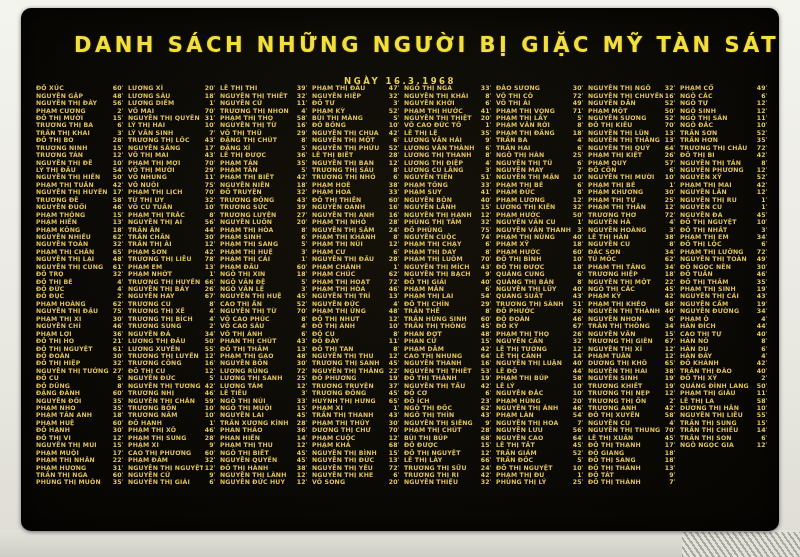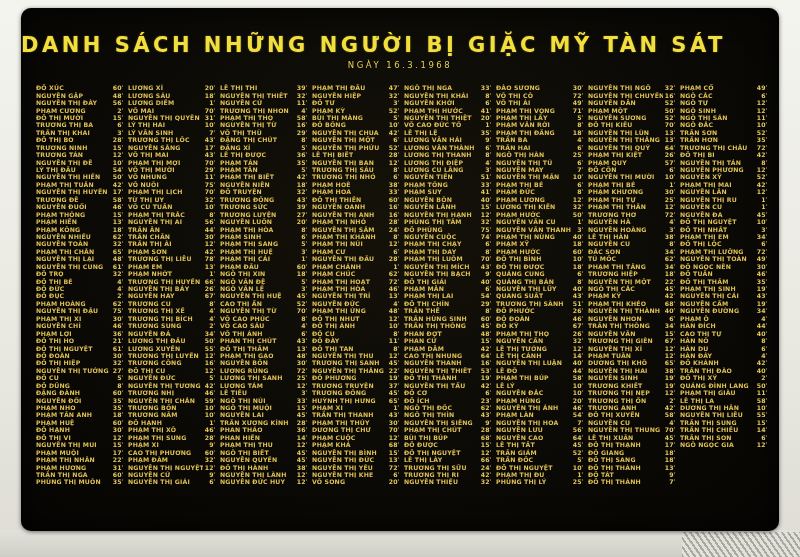--- a/index.html
+++ b/index.html
@@ -13,28 +13,28 @@
     background:linear-gradient(180deg,#e3e2da,#cfcec6);}
   .hatch-corner{position:absolute;right:0;bottom:0;width:118px;height:25px;
     background:repeating-linear-gradient(55deg,#a9a9a1 0 2px,#e3e2da 2px 5px);}
   .plaque{
     position:absolute;left:21px;top:8px;right:21px;bottom:26px;
     background:radial-gradient(ellipse at 50% 40%, #151209 0%, #0b0a06 55%, #060503 100%);
     border-radius:10px;
     box-shadow:0 1px 4px rgba(0,0,0,.55), inset 0 0 30px rgba(0,0,0,.8);
   }
   .plaque-title{
-    margin:0;padding-top:25px;text-align:left;
+    margin:0;padding-top:25px;text-align:right;
     font-size:21px;font-weight:bold;letter-spacing:3.5px;
     color:#f2df3e;text-shadow:0 0 2px rgba(242,223,62,.4);
     white-space:nowrap;
   }
   .plaque-subtitle{
-    margin:0;padding-top:3px;text-align:center;
-    font-size:8.5px;font-weight:normal;letter-spacing:2.5px;color:#e6cf52;
+    margin:16px;padding-top:3px;text-align:center;
+    font-size:8.5px;font-weight:bold;letter-spacing:2.5px;color:#e6cf52;
   }
   .columns{
     position:absolute;left:15px;right:12px;top:76px;bottom:10px;
     display:flex;gap:5px;align-items:flex-start;
   }
   .col{flex:1 1 0;min-width:0;}
   .row{height:7.45px;display:flex;justify-content:space-between;align-items:center;overflow:hidden;}
   .nm{
     font-size:6.2px;font-weight:bold;color:#ddbf55;letter-spacing:.15px;
     white-space:nowrap;overflow:hidden;

